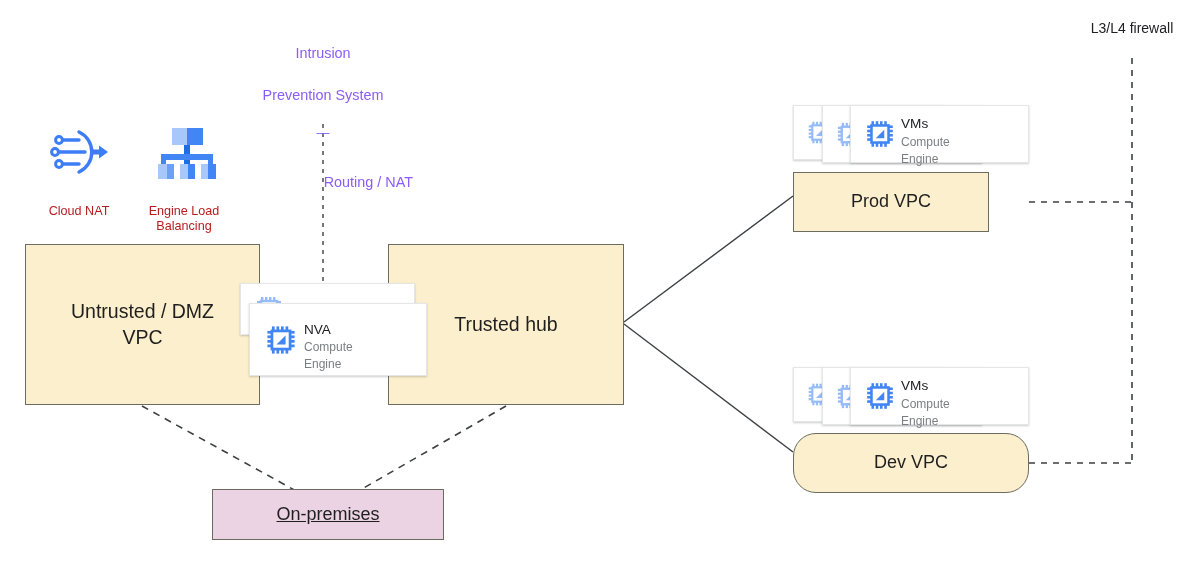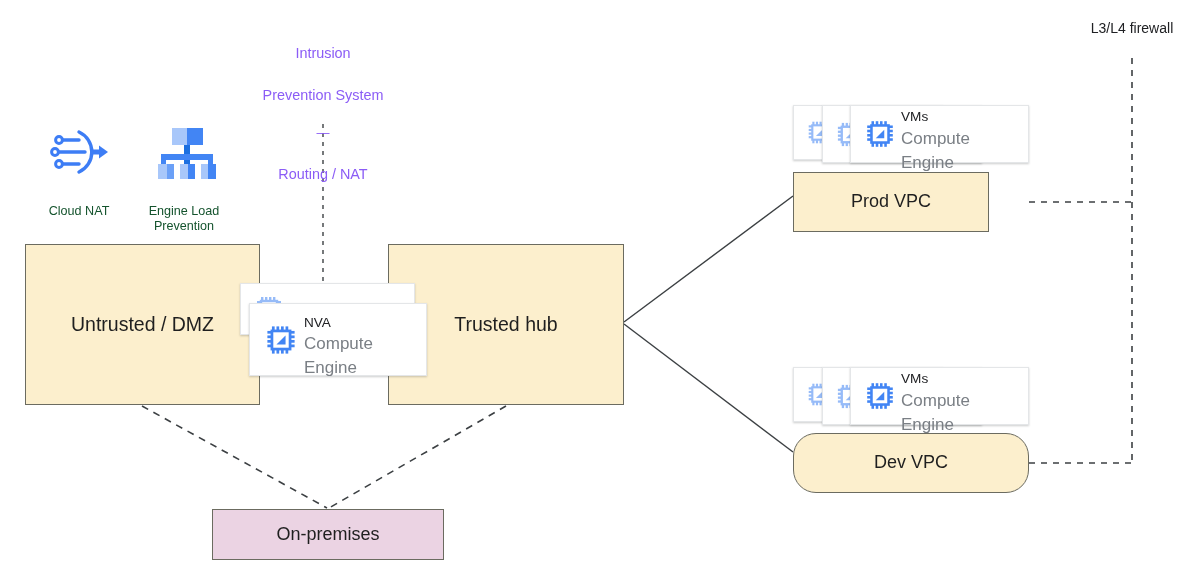--- a/index.html
+++ b/index.html
@@ -33,21 +33,21 @@
     background: #ebd3e3;
     display: flex; align-items: center; justify-content: center;
     font-size: 18px; color: #1f1f1f;
   }
 
   
   .svc-label {
     position: absolute;
     text-align: center;
     font-size: 12.6px;
-    color: #14532d;
+    color: #b91c1c;
     line-height: 1.22;
   }
 
   
   .ips-caption {
     position: absolute;
     text-align: center;
     font-size: 14.4px;
     color: #8b5cf6;
     line-height: 1.45;
@@ -66,21 +66,21 @@
     position: absolute;
     background: #ffffff;
     border: 1px solid #e4e6e8;
     box-shadow: 0 1px 2px rgba(60,64,67,.26);
     display: flex;
     align-items: center;
   }
   .card .ico { flex: 0 0 auto; display: flex; align-items: center; justify-content: center; }
   .card .txt { display: flex; flex-direction: column; justify-content: space-between; margin-top: 14px; }
   .card .t1 { font-size: 13.6px; color: #202124; line-height: 1.42; }
-  .card .t2 { font-size: 17px; color: #7a7f85; line-height: 1.42; }
+  .card .t2 { font-size: 12px; color: #7a7f85; line-height: 1.42; }
 
   .faded { opacity: .55; }
 </style>
 </head>
 <body>
 
 <div id="canvas">
 
   <svg class="wires" viewBox="0 0 1200 575">
 
@@ -141,37 +141,38 @@
         <rect x="13" y="38" width="7" height="15" fill="#6ba0f7"></rect>
         <rect x="26" y="38" width="8" height="15" fill="#a8c7fa"></rect>
         <rect x="34" y="38" width="7" height="15" fill="#4285f4"></rect>
         <rect x="47" y="38" width="7" height="15" fill="#a8c7fa"></rect>
         <rect x="54" y="38" width="8" height="15" fill="#4285f4"></rect>
       </svg>
     </div>
   </div>
   <div class="svc-label" style="left:129px; top:204px; width:110px;">
     <div>Engine Load</div>
-    <div>Prevention</div>
+    <div>Balancing</div>
   </div>
 
   <div class="ips-caption" style="left:233px; top:22px; width:180px;">
     <div>Intrusion</div>
     <div>Prevention System</div>
     <div style="line-height:1.0;font-size:13px;">—</div>
-    <div style="margin-top:4px;">Routing / NAT</div>
+    <div style="margin-top:12px;text-align:right;">Routing / NAT</div>
   </div>
 
   <div class="fw-caption" style="left:1052px; top:20px; width:160px;">
     <span>L3/L4 firewall</span>
   </div>
 
   <div class="node vpcbox vpc-lg" style="left:25px; top:244px; width:235px; height:161px;">
     <div>
       <div>Untrusted / DMZ</div>
+      <div>VPC</div>
     </div>
   </div>
 
   <div class="node vpcbox vpc-lg" style="left:388px; top:244px; width:236px; height:161px;">
     <div>Trusted hub</div>
   </div>
 
   <div class="cardstack" style="left:240px; top:283px; width:190px; height:76px;">
 
     <div class="card" style="left:0px; top:0px; width:175px; height:52px; padding:0 8px;">
@@ -410,17 +411,17 @@
         <div class="t2">Compute</div>
         <div class="t2">Engine</div>
       </div>
     </div>
   </div>
 
   <div class="node vpcbox vpc-md" style="left:793px; top:433px; width:236px; height:60px;border-radius:23px;">
     <div>Dev VPC</div>
   </div>
 
-  <div class="node onprem" style="left:212px; top:509px; width:232px; height:51px;">
+  <div class="node onprem" style="left:212px; top:489px; width:232px; height:51px;text-decoration:underline;">
     <div>On-premises</div>
   </div>
 
 </div>
 
 </body></html>

